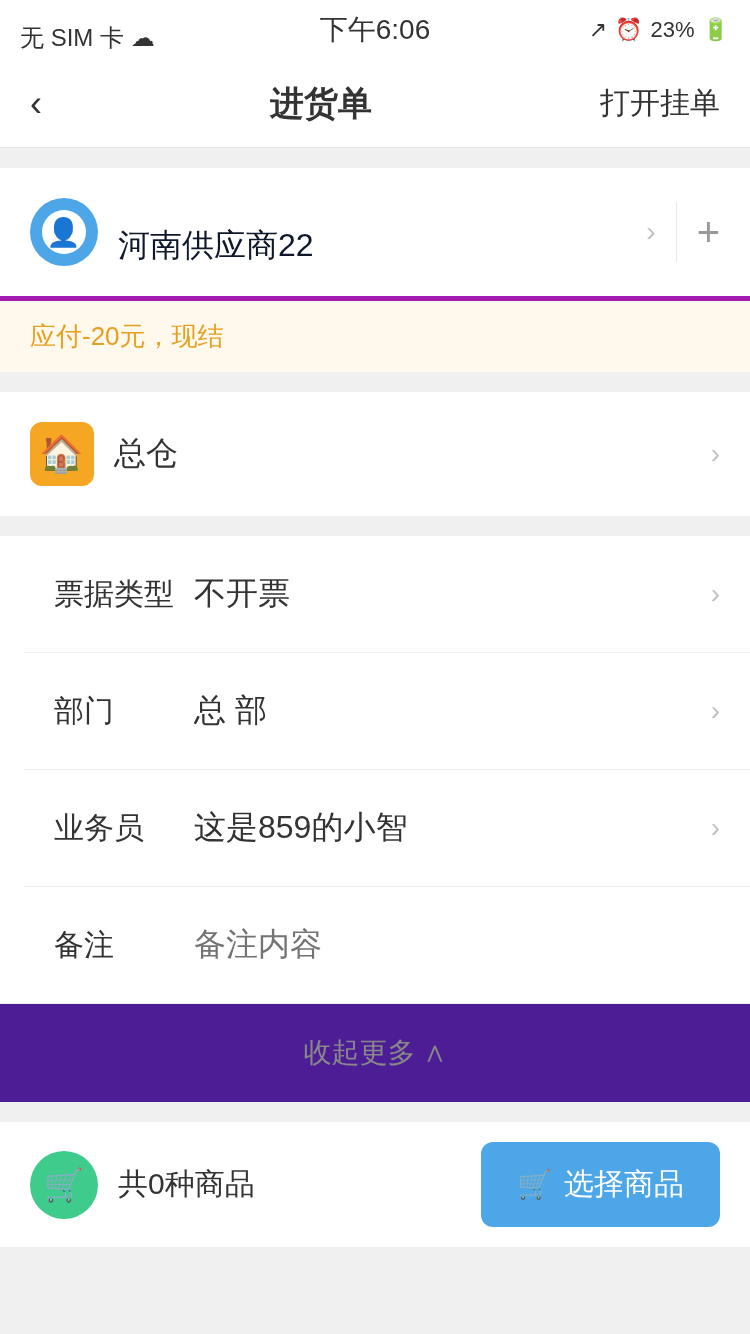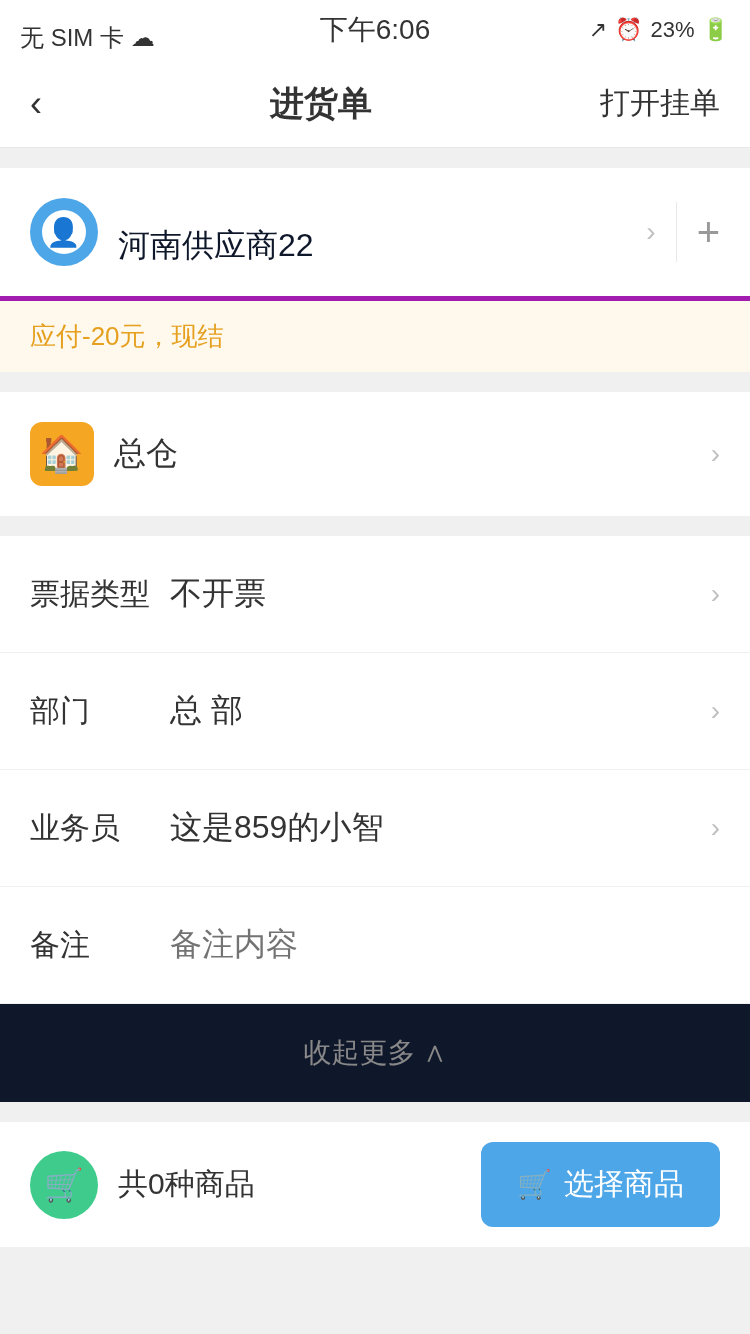--- a/index.html
+++ b/index.html
@@ -161,40 +161,41 @@
       font-size: 28px;
     }
 
     
     .form-row {
       display: flex;
       align-items: center;
       padding: 36px 30px;
       background: #fff;
       border-top: 1px solid #f0f0f0;
+      margin-left: 24px;
     }
     .form-label {
       font-size: 30px;
       color: #333;
       width: 130px;
       flex-shrink: 0;
     }
     .form-value {
       flex: 1;
       font-size: 32px;
       color: #333;
       padding-left: 10px;
     }
     .form-placeholder {
       color: #737373;
     }
 
     
     .collapse-btn {
-      background: #0f172a;
+      background: #4c1d95;
       text-align: center;
       padding: 30px;
       font-size: 28px;
       color: #888;
       cursor: pointer;
       border-top: 1px solid #f0f0f0;
     }
 
     
     .bottom-bar {

